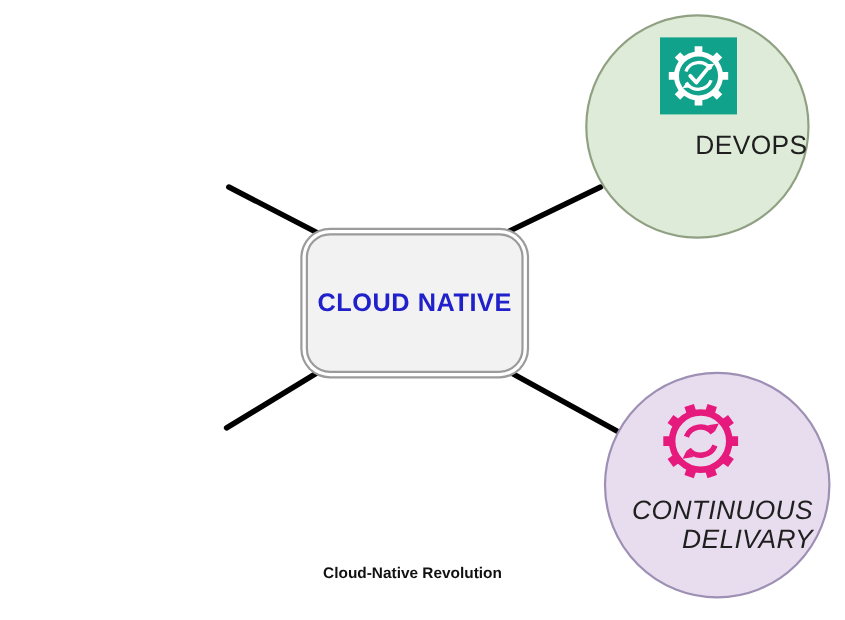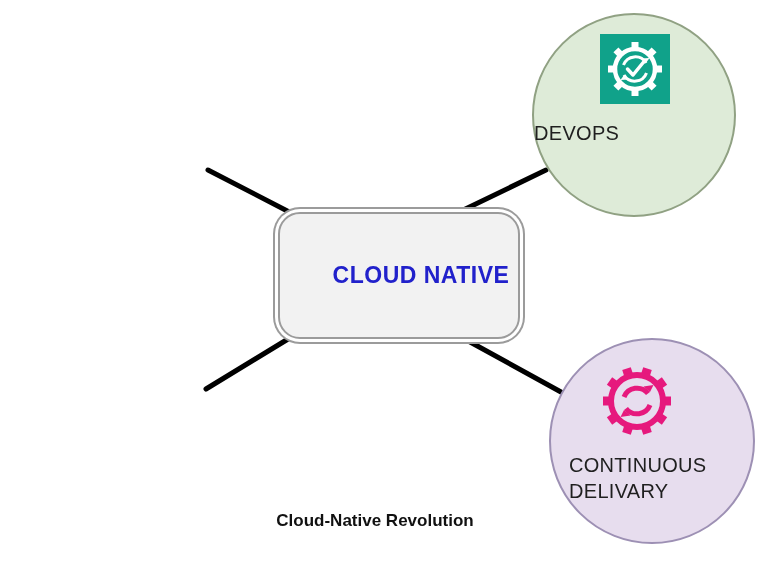--- a/index.html
+++ b/index.html
@@ -4,43 +4,43 @@
 <style>
   html,body{margin:0;padding:0;}
   body{font-family:"Liberation Sans",sans-serif;background:#fff;}
   .stage{position:relative;width:768px;height:564px;background:#fff;overflow:hidden;}
   .links{position:absolute;left:0;top:0;z-index:1;}
   .node{position:absolute;border-radius:50%;z-index:2;box-sizing:border-box;}
   .node-tl{left:19px;top:19px;width:206px;height:206px;border:3px solid;}
   .node-tr{left:532px;top:13px;width:204px;height:204px;border:2px solid;}
   .node-bl{left:18px;top:342px;width:204px;height:204px;border:3px solid;}
   .node-br{left:549px;top:338px;width:206px;height:206px;border:2px solid;}
-  .node-label{position:absolute;left:0;width:100%;text-align:left;
-    font-size:20px;line-height:26px;color:#1f1f1f;letter-spacing:.3px;}
+  .node-label{position:absolute;left:0;width:100%;text-align:right;
+    font-size:24px;line-height:26px;color:#1f1f1f;letter-spacing:.3px;}
   .node-tl .node-label{top:124px;}
   .node-tr .node-label{top:105px;}
   .node-bl .node-label{top:124px;}
   .node-br .node-label{top:112px;}
   .node-br .node-label{left:18px;width:170px;}
   .icon-wrap{position:absolute;}
   .containers-wrap{left:41px;top:26px;width:120px;height:78px;}
   .devops-wrap{left:66px;top:19px;width:70px;height:70px;}
   .cd-wrap{left:42px;top:17px;width:88px;height:88px;}
   .ms-circle{position:absolute;border-radius:50%;}
   .ms-main{left:33px;top:18px;width:100px;height:100px;}
   .ms-ghost1{left:60px;top:18px;width:100px;height:100px;opacity:.45;}
   .ms-ghost2{left:86px;top:22px;width:94px;height:94px;opacity:.26;}
   .compass-wrap{left:40px;top:24px;width:95px;height:95px;}
   .center-box{position:absolute;left:278px;top:212px;width:194px;height:123px;z-index:2;
     background:#f2f2f2;border:2px solid #9b9b9b;border-radius:22px;
     box-shadow:0 0 0 3px #fff,0 0 0 5px #9b9b9b;
-    display:flex;align-items:center;justify-content:center;padding-left:44px;}
+    display:flex;align-items:center;justify-content:center;}
   .center-label{font-size:23px;font-weight:bold;letter-spacing:.5px;}
   .caption{position:absolute;left:0;top:508px;width:750px;text-align:center;z-index:2;
-    font-weight:bold;color:#111;font-size:17px;line-height:25px;}
+    font-weight:bold;color:#111;font-size:14px;line-height:25px;}
 </style>
 </head>
 <body>
 
 <div class="stage">
 
   <svg class="links" width="768" height="564">
     <line x1="208" y1="170" x2="297" y2="216" stroke-width="5" stroke-linecap="round" style="stroke: rgb(0, 0, 0);"></line>
     <line x1="546" y1="170" x2="455" y2="214" stroke-width="5" stroke-linecap="round" style="stroke: rgb(0, 0, 0);"></line>
     <line x1="206" y1="389" x2="293" y2="336" stroke-width="5" stroke-linecap="round" style="stroke: rgb(0, 0, 0);"></line>
@@ -66,21 +66,21 @@
         <polygon points="46,29 41.5,24.5 49.5,24" fill="#fff"></polygon>
         <path d="M 46.5,39 A 12.5,12.5 0 0 1 24,41" fill="none" stroke="#fff" stroke-width="3"></path>
         <polygon points="24,41 28.5,45.5 20.5,46" fill="#fff"></polygon>
         <polyline points="27.5,35 33,41 44,27.5" fill="none" stroke="#fff" stroke-width="3.5" stroke-linecap="round" stroke-linejoin="round"></polyline>
       </svg>
     </div>
     <div class="node-label">DEVOPS</div>
   </div>
 
 
-  <div class="node node-br" style="background-color: rgb(231, 221, 238); border-color: rgb(157, 144, 180);">
+  <div class="node node-br" style="background-color: rgb(231, 221, 238); border-color: rgb(157, 144, 180); font-style: italic;">
     <div class="icon-wrap cd-wrap" style="color: rgb(230, 25, 125);">
       <svg width="88" height="88" viewBox="0 0 88 88">
         <g stroke="currentColor" stroke-width="9">
           <line x1="70" y1="44" x2="78" y2="44"></line>
           <line x1="65" y1="59.3" x2="71.5" y2="64"></line>
           <line x1="52" y1="68.7" x2="54.5" y2="76.3"></line>
           <line x1="36" y1="68.7" x2="33.5" y2="76.3"></line>
           <line x1="23" y1="59.3" x2="16.5" y2="64"></line>
           <line x1="18" y1="44" x2="10" y2="44"></line>
           <line x1="23" y1="28.7" x2="16.5" y2="24"></line>

